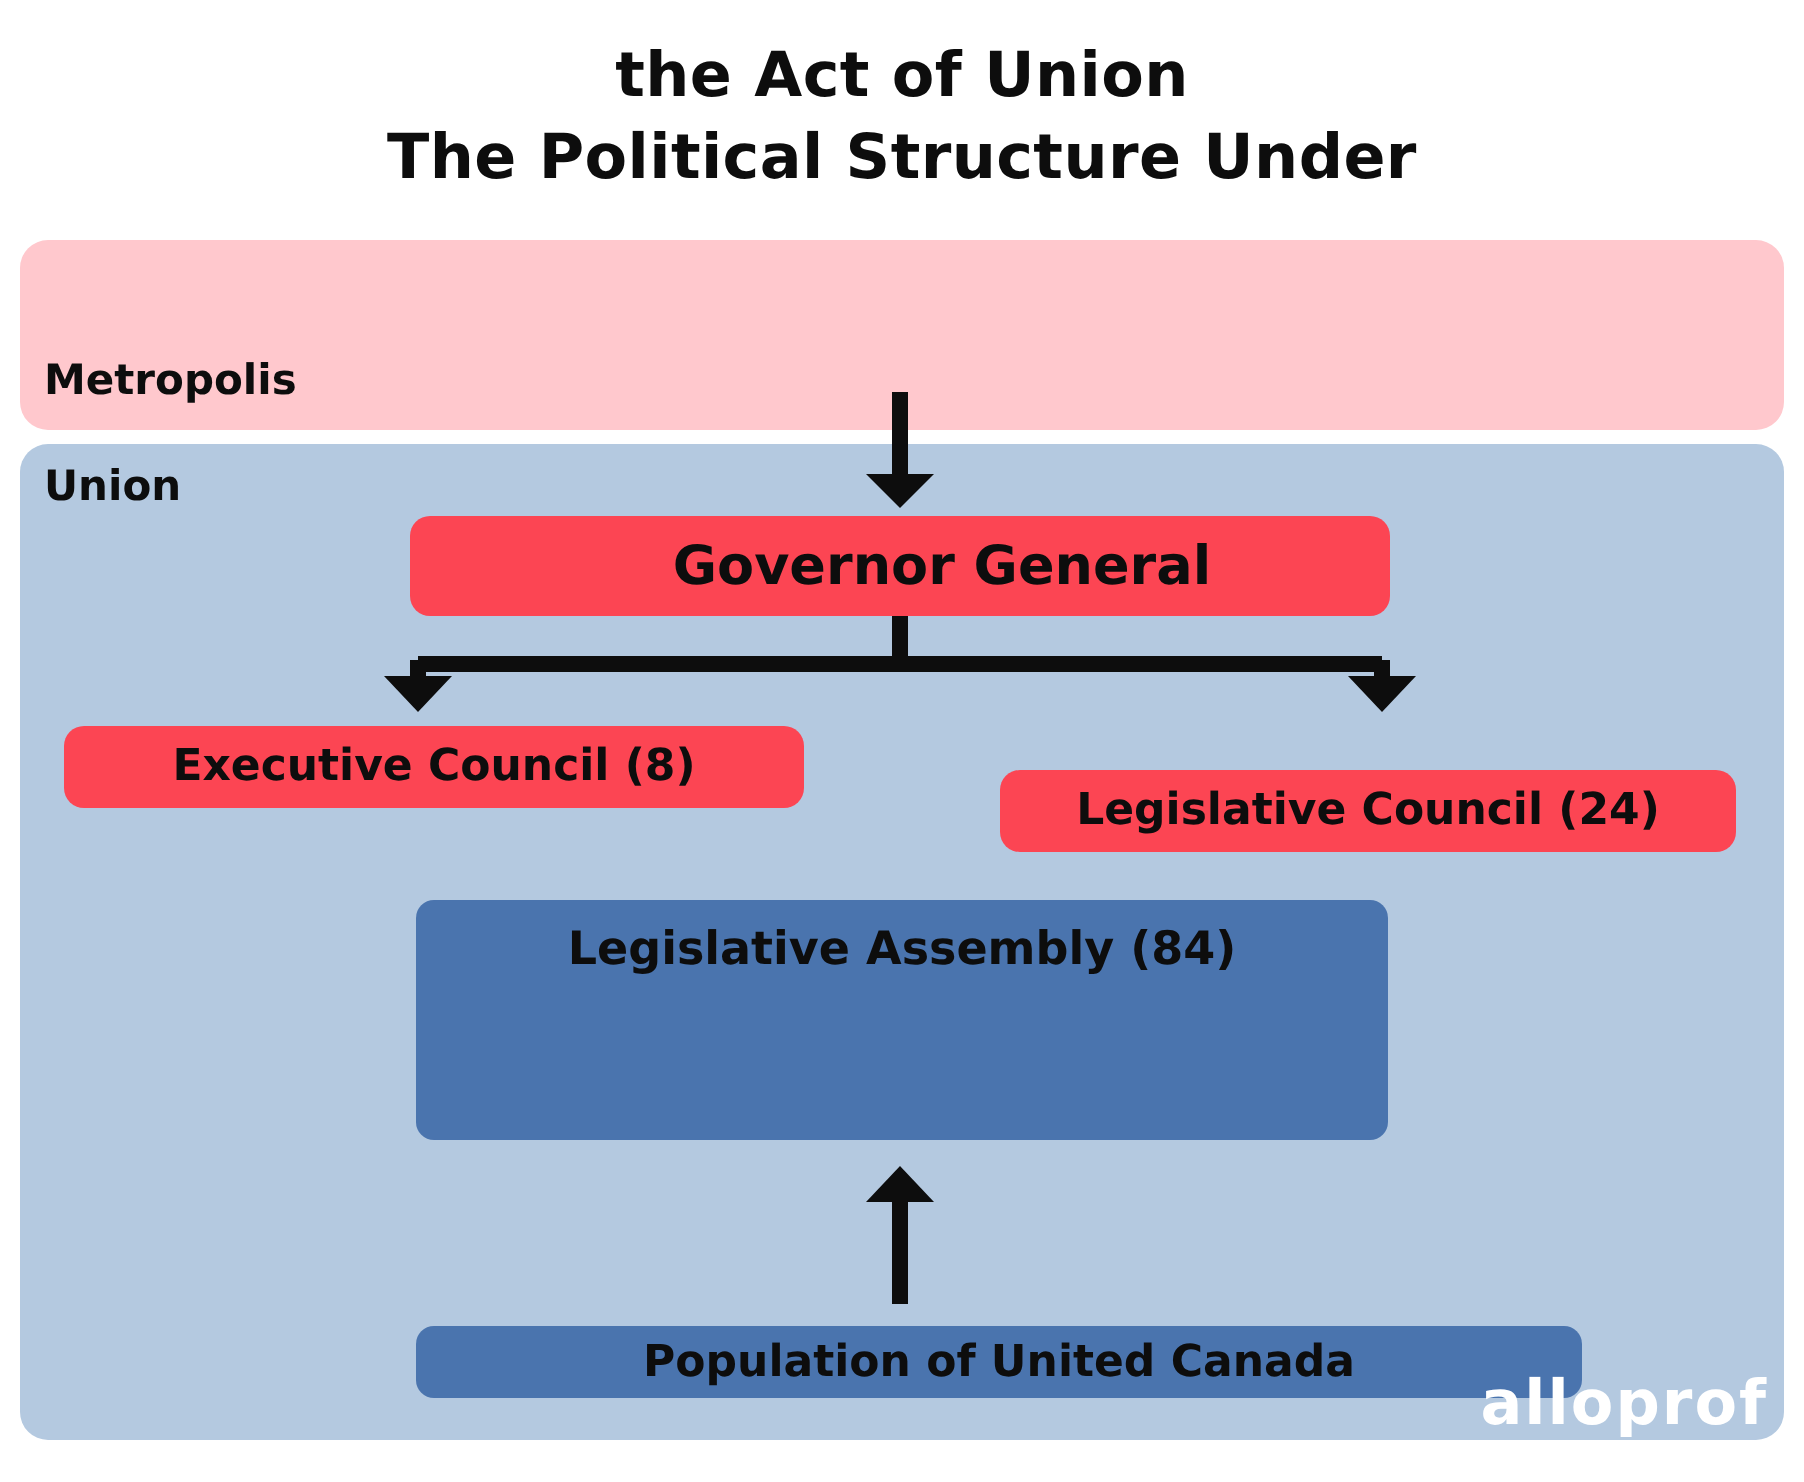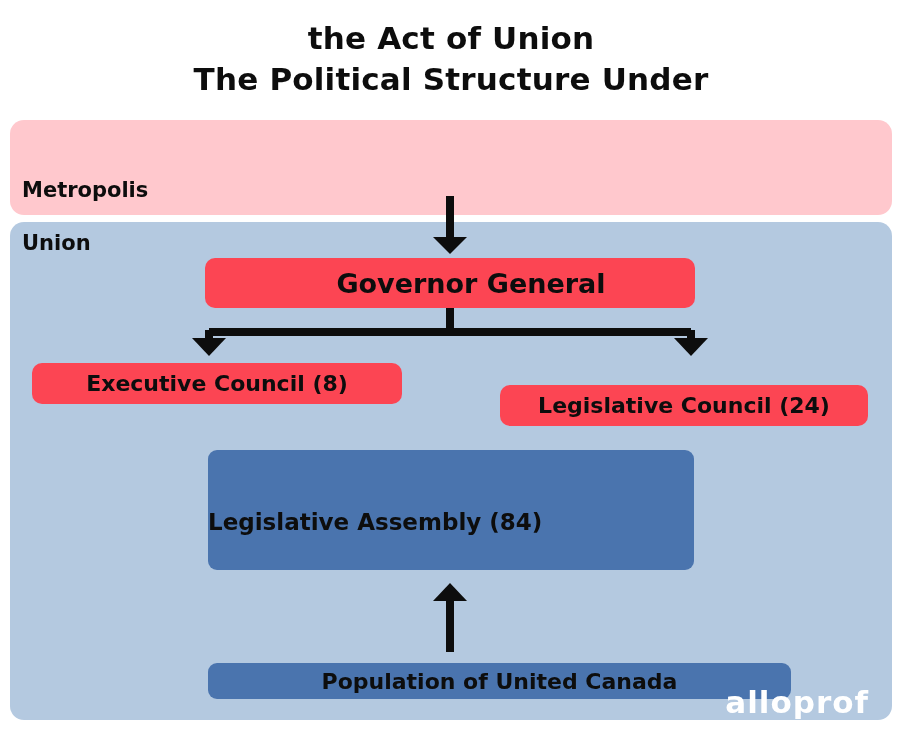--- a/index.html
+++ b/index.html
@@ -56,31 +56,31 @@
     color:var(--text);
   }
   .node-red{background:var(--red-node);border-radius:10px;}
   .node-blue{background:var(--blue-node);border-radius:9px;}
   .node-crown{left:205px;top:143px;width:490px;height:50px;font-size:27px;}
   .node-governor{left:205px;top:258px;width:490px;height:50px;font-size:27px;padding-left:42px;}
   .node-executive{left:32px;top:363px;width:370px;height:41px;font-size:22px;}
   .node-leg-council{left:500px;top:363px;width:368px;height:41px;font-size:22px;margin-top:22px;}
   .node-assembly{
     left:208px;top:450px;width:486px;height:120px;
-    justify-content:flex-start;
-    padding-top:24px;
+    flex-direction:column;justify-content:flex-start;
+    padding-top:10px;
   }
   .node-assembly .assembly-title{font-size:23px;font-weight:700;line-height:30px;}
   .node-assembly .assembly-detail{font-size:20px;font-weight:700;line-height:28px;}
   .node-assembly .assembly-details{margin-top:7px;}
   .node-population{left:208px;top:663px;width:583px;height:36px;font-size:22px;}
   .arrows{position:absolute;left:0;top:0;width:902px;height:741px;pointer-events:none;}
   .logo{
     position:absolute;
-    right:33px;top:684px;
+    right:18px;top:684px;
     font-size:31px;font-weight:700;
     letter-spacing:1px;
     color:var(--logo-text-color);
   }
 </style>
 </head>
 <body>
 
 <div class="stage">
 

